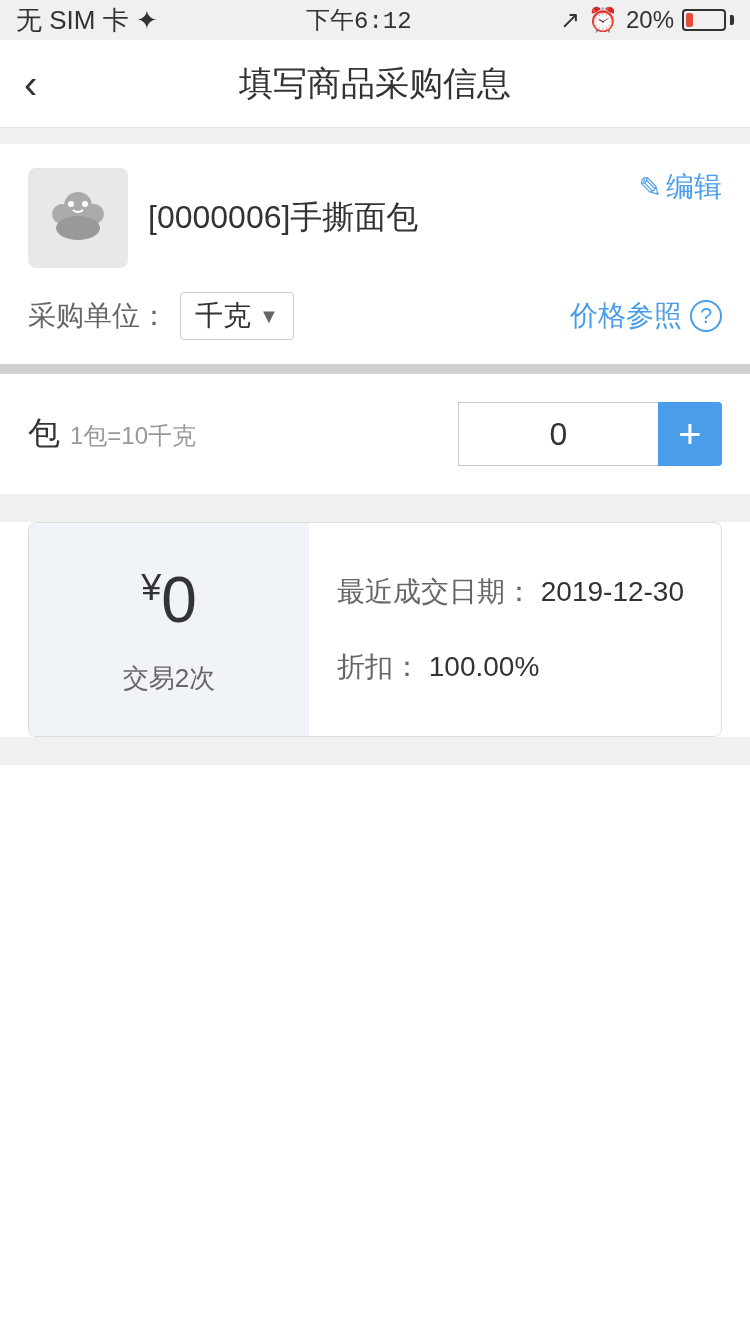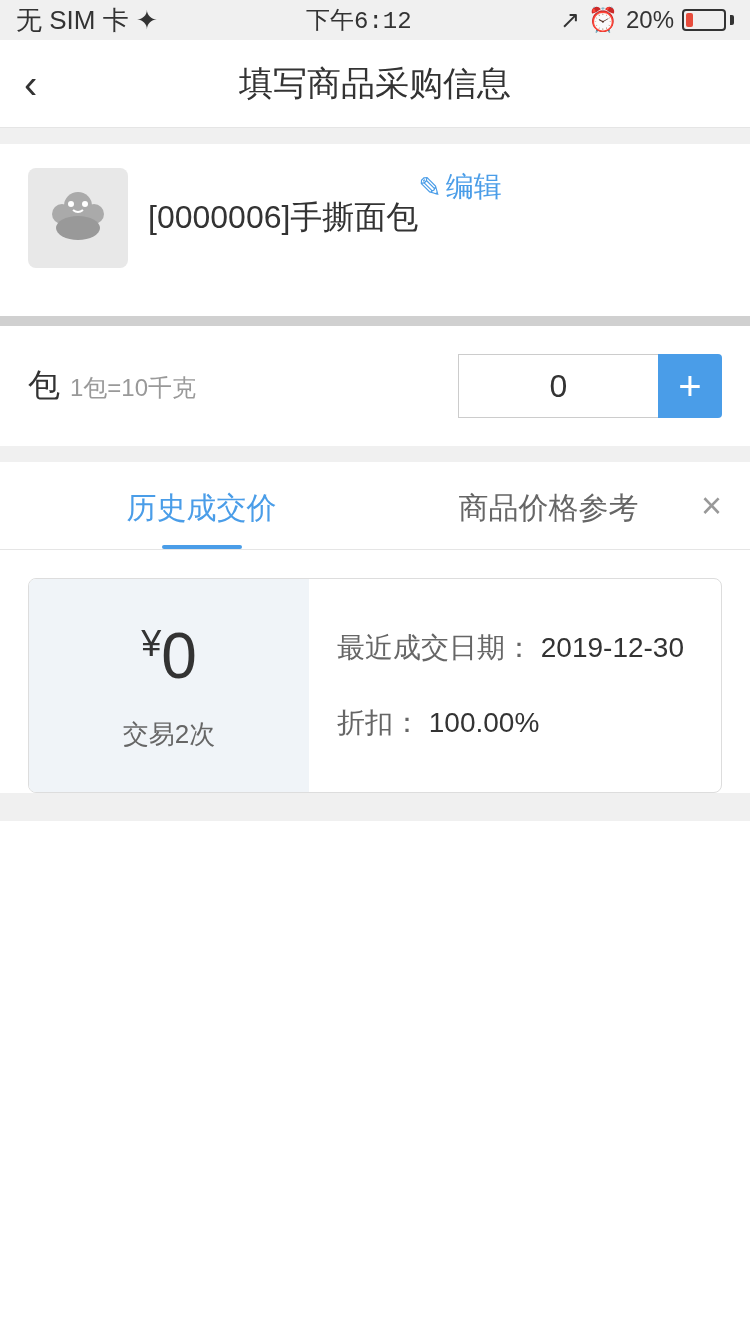--- a/index.html
+++ b/index.html
@@ -84,21 +84,21 @@
 
     
     .product-card {
       background: #fff;
       padding: 24px 28px;
       margin-top: 16px;
     }
     .product-top-row {
       display: flex;
       align-items: flex-start;
-      justify-content: flex-start;
+      justify-content: space-between;
       margin-bottom: 24px;
     }
     .product-info {
       display: flex;
       align-items: center;
       gap: 20px;
     }
     .product-image {
       width: 100px;
       height: 100px;
@@ -353,49 +353,52 @@
           <path d="M35 32 Q40 36 45 32" stroke="#fff" stroke-width="2" fill="none"></path>
         </svg>
       </div>
       <div class="product-name">[0000006]手撕面包</div>
     </div>
     <div class="edit-btn">
       <span>✎</span>
       <span>编辑</span>
     </div>
   </div>
+  <div class="product-bottom-row">
+    <div style="display:flex;align-items:center;">
+      <span class="unit-label">采购单位：</span>
+      <div class="unit-select">
+        <span>千克</span>
+        <span class="unit-arrow">▼</span>
+      </div>
+    </div>
+    <div class="price-ref">
+      <span>价格参照</span>
+      <div class="price-ref-icon">?</div>
+    </div>
+  </div>
 </div>
 
 <div class="divider-bar"></div>
 
 <div class="quantity-row">
   <div class="qty-label-wrap">
     <span class="qty-unit">包</span>
     <span class="qty-sub">1包=10千克</span>
   </div>
   <div class="qty-control">
     <div class="qty-input-box">
       <span>0</span>
     </div>
     <button class="qty-plus-btn">+</button>
   </div>
 </div>
 
 <div class="panel-area">
 
-  <div class="tabs-row">
-    <div class="tab-item active">
-      <span>历史成交价</span>
-      <div class="tab-underline"></div>
-    </div>
-    <div class="tab-item">
-      <span>商品价格参考</span>
-    </div>
-    <div class="tab-close">×</div>
-  </div>
 
   <div class="price-card">
     <div class="price-card-left">
       <div style="display:flex;align-items:flex-start;">
         <span class="price-currency">¥</span>
         <span class="price-value">0</span>
       </div>
       <div class="price-sub">交易2次</div>
     </div>
     <div class="price-card-right">

